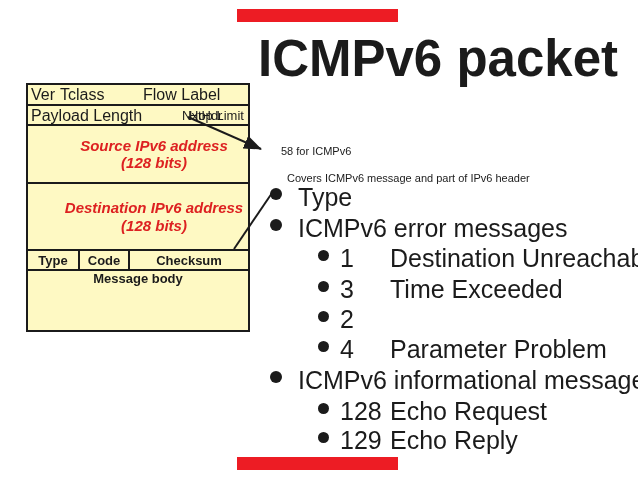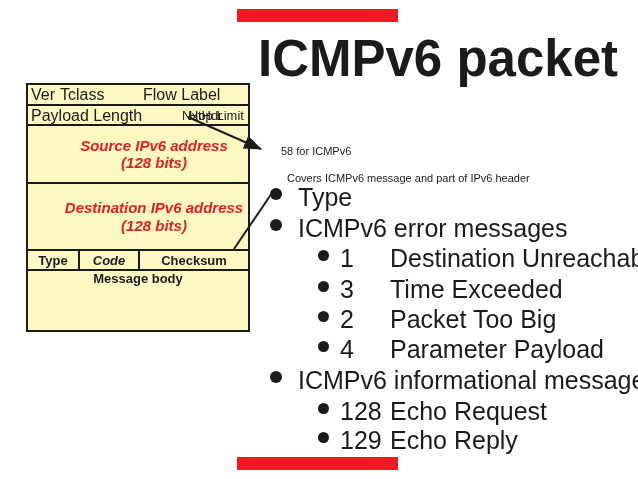--- a/index.html
+++ b/index.html
@@ -30,21 +30,21 @@
   .ricmp{height:20px;display:flex;}
   .rbody{height:69px;display:flex;align-items:flex-start;justify-content:center;}
   .r1 span,.r2 span{position:absolute;white-space:nowrap;}
   .f16{font-size:16px;line-height:1.1;}
   .f13{font-size:13px;line-height:1.1;}
   .redcell{display:flex;flex-direction:column;align-items:center;justify-content:center;
            color:var(--red-accent);font-weight:bold;font-style:italic;font-size:15px;line-height:1.15;padding-left:32px;}
   .cell{display:flex;align-items:center;justify-content:center;font-weight:bold;font-size:13px;}
   .cell.b{border-right:2px solid var(--ink);}
   .c-type{width:52px;}
-  .c-code{width:60px;font-style:italic;}
+  .c-code{width:50px;}
   .c-sum{flex:1;}
   .bodytext{font-weight:bold;font-size:13px;}
   .tick{position:absolute;left:50px;top:176px;width:2px;height:8px;background:var(--ink);}
 
   
   .note{position:absolute;font-size:11px;line-height:1.2;white-space:nowrap;color:var(--ink);}
   .note1{left:281px;top:145px;}
   .note2{left:287px;top:172px;}
 
   
@@ -130,26 +130,25 @@
     <span class="name">Destination Unreachable</span>
   </div>
   <div class="item l2" style="top:274px;">
     <span class="dot"></span>
     <span class="num">3</span>
     <span class="name">Time Exceeded</span>
   </div>
   <div class="item l2" style="top:304px;">
     <span class="dot"></span>
     <span class="num">2</span>
-    <span class="name">Packet Too Big</span>
   </div>
   <div class="item l2" style="top:334px;">
     <span class="dot"></span>
     <span class="num">4</span>
-    <span class="name">Parameter Payload</span>
+    <span class="name">Parameter Problem</span>
   </div>
 
   <div class="item l1" style="top:365px;">
     <span class="dot"></span>
     <span class="label">ICMPv6 informational messages</span>
   </div>
 
   <div class="item l2" style="top:396px;">
     <span class="dot"></span>
     <span class="num">128</span>

